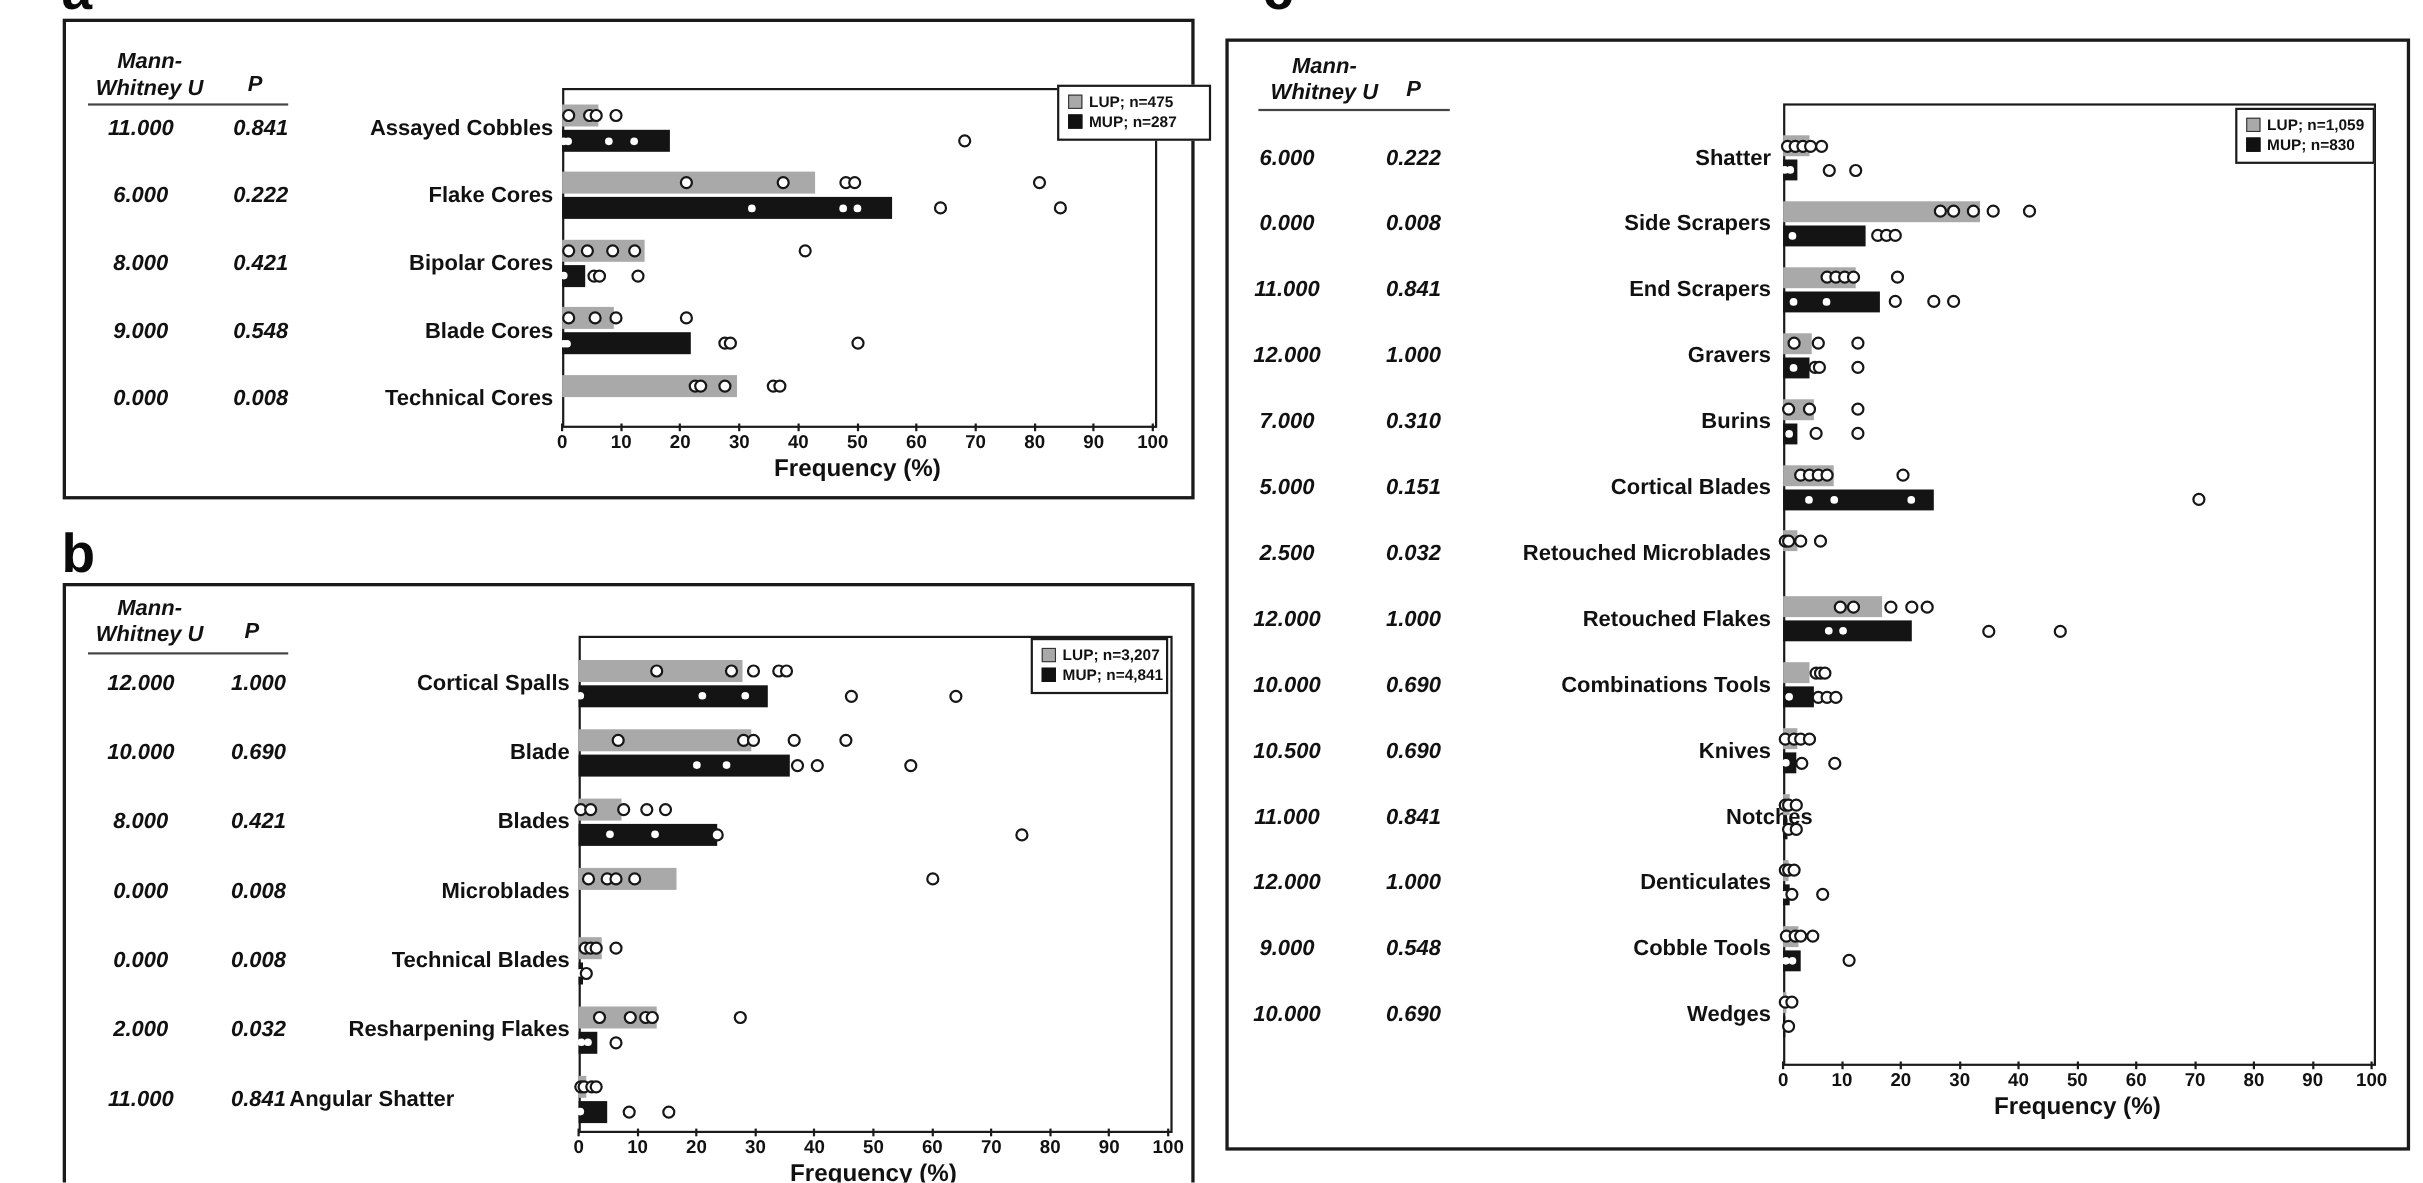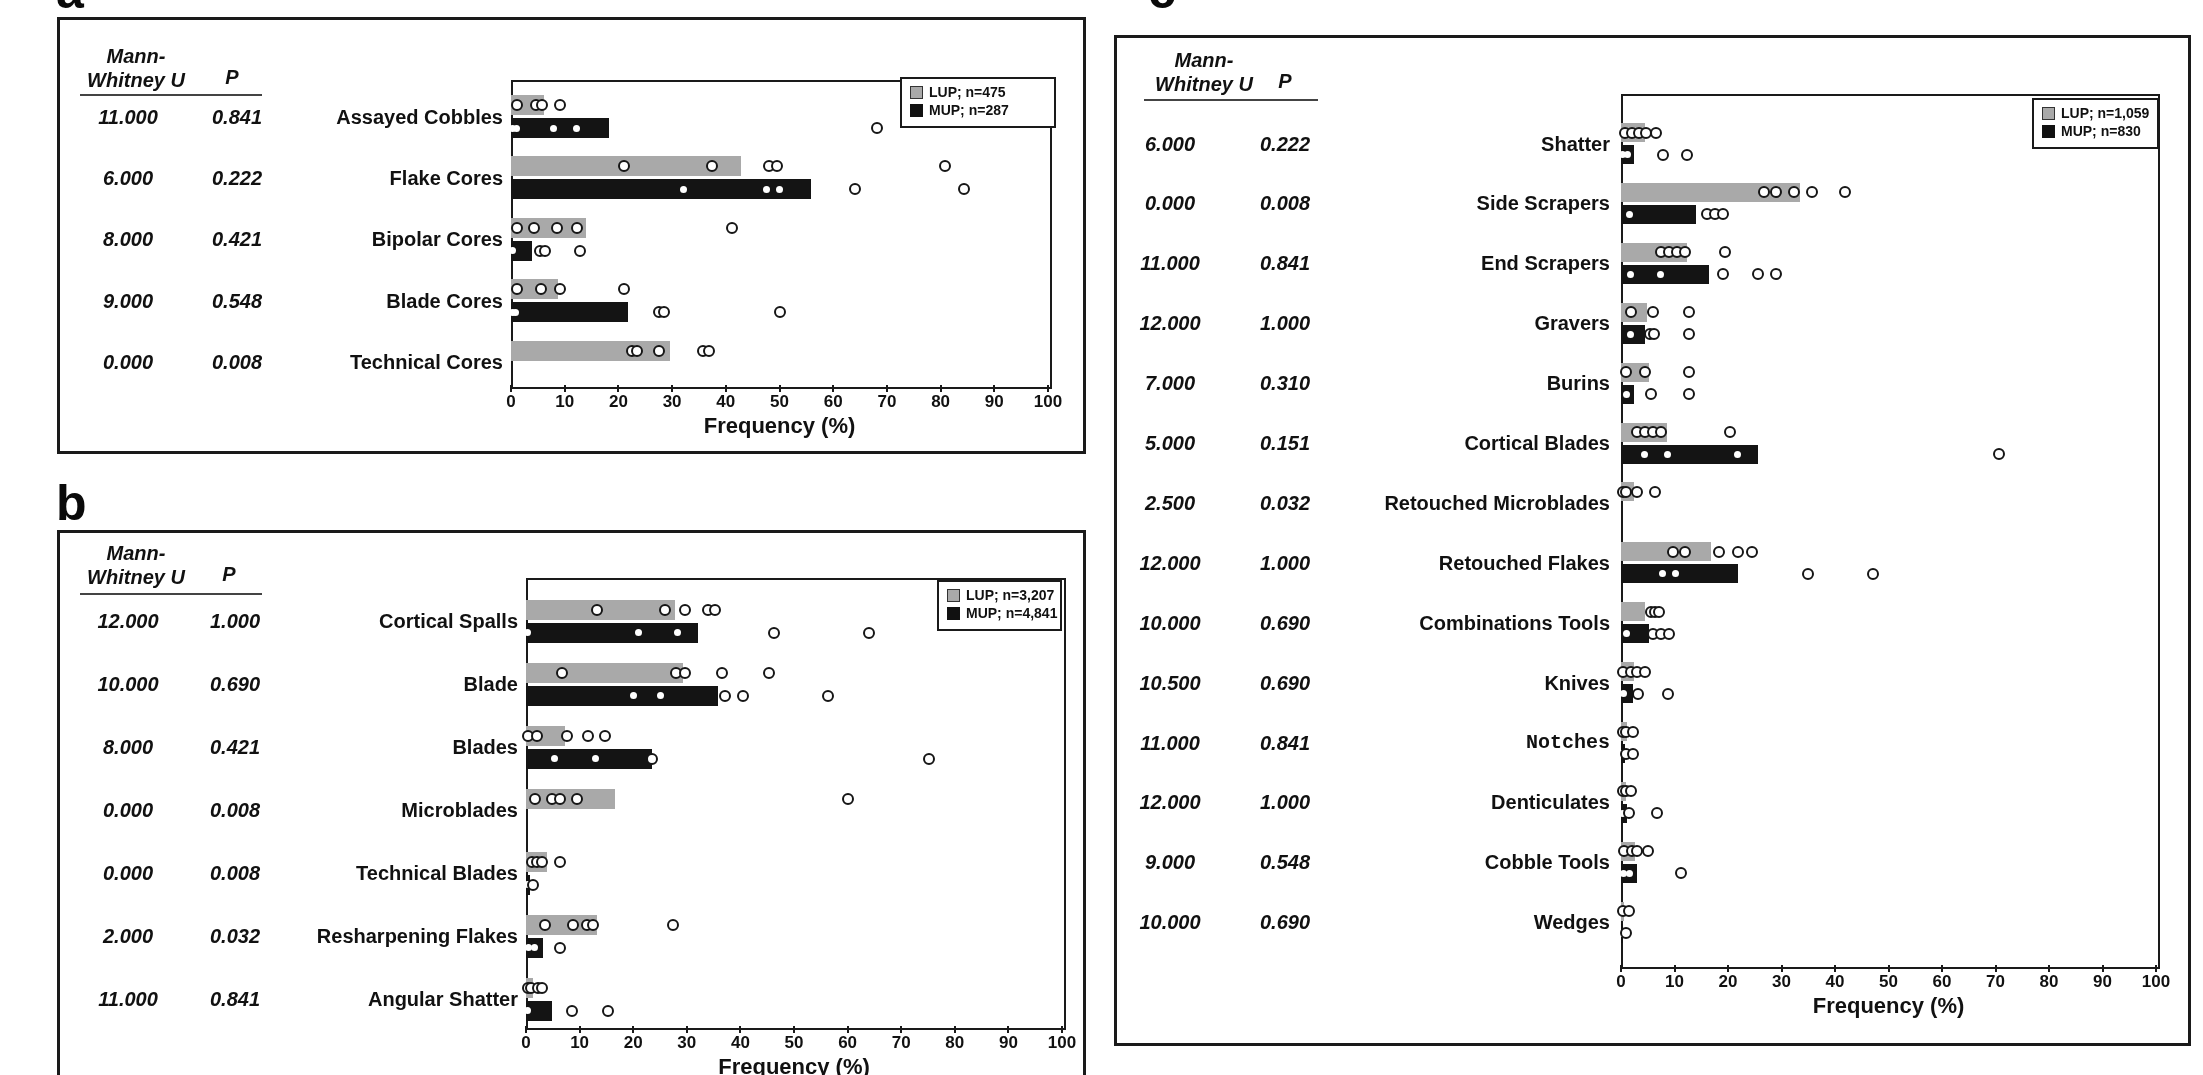--- a/index.html
+++ b/index.html
@@ -56,21 +56,21 @@
 <div class="tick-label" style="left: 811.2px; top: 392px;">60</div>
 <div class="tick-stub" style="left: 885.9px; top: 385px;"></div>
 <div class="tick-label" style="left: 864.9px; top: 392px;">70</div>
 <div class="tick-stub" style="left: 939.6px; top: 385px;"></div>
 <div class="tick-label" style="left: 918.6px; top: 392px;">80</div>
 <div class="tick-stub" style="left: 993.3px; top: 385px;"></div>
 <div class="tick-label" style="left: 972.3px; top: 392px;">90</div>
 <div class="tick-stub" style="left: 1047px; top: 385px;"></div>
 <div class="tick-label" style="left: 1026px; top: 392px;">100</div>
 <div class="x-axis-label" style="left: 511px; top: 413px; width: 537px;">Frequency (%)</div>
-<div class="legend-box" style="left: 900px; top: 77px; width: 156px;">
+<div class="legend-box" style="left: 961px; top: 77px; width: 140px;">
     <div class="legend-row">
       <div class="legend-swatch lup"></div>
       <div class="legend-text">LUP; n=475</div>
     </div>
     <div class="legend-row">
       <div class="legend-swatch mup"></div>
       <div class="legend-text">MUP; n=287</div>
     </div>
   </div>
 <div class="u-value" style="left: 73px; top: 104.5px;">11.000</div>
@@ -251,21 +251,21 @@
 <div class="pt-ring" style="left: 538.76px; top: 918.5px;"></div>
 <div class="pt-ring" style="left: 567.168px; top: 918.5px;"></div>
 <div class="pt-ring" style="left: 581.104px; top: 918.5px;"></div>
 <div class="pt-ring" style="left: 587px; top: 918.5px;"></div>
 <div class="pt-ring" style="left: 667.4px; top: 918.5px;"></div>
 <div class="pt-dot" style="left: 524.644px; top: 944px;"></div>
 <div class="pt-dot" style="left: 530.54px; top: 944px;"></div>
 <div class="pt-ring" style="left: 553.768px; top: 941.5px;"></div>
 <div class="u-value" style="left: 73px; top: 987px;">11.000</div>
 <div class="p-value" style="left: 180px; top: 987px;">0.841</div>
-<div class="cat-label" style="left: 158px; top: 986px;">Angular Shatter</div>
+<div class="cat-label" style="left: 158px; top: 986px; text-align: center;">Angular Shatter</div>
 <div class="bar lup" style="left: 526px; top: 977.5px; width: 6.968px; height: 20px;"></div>
 <div class="bar mup" style="left: 526px; top: 1000.5px; width: 26.264px; height: 20px;"></div>
 <div class="pt-ring" style="left: 521.608px; top: 981.5px;"></div>
 <div class="pt-ring" style="left: 525.36px; top: 981.5px;"></div>
 <div class="pt-ring" style="left: 531.792px; top: 981.5px;"></div>
 <div class="pt-ring" style="left: 536.08px; top: 981.5px;"></div>
 <div class="pt-dot" style="left: 524.108px; top: 1007px;"></div>
 <div class="pt-ring" style="left: 566.096px; top: 1004.5px;"></div>
 <div class="pt-ring" style="left: 602.008px; top: 1004.5px;"></div>
 <div class="panel-box" style="left: 1114px; top: 35px; width: 1071px; height: 1005px;"></div>
@@ -429,21 +429,21 @@
 <div class="bar mup" style="left: 1621px; top: 684.1px; width: 11.77px; height: 19px;"></div>
 <div class="pt-ring" style="left: 1617.14px; top: 665.6px;"></div>
 <div class="pt-ring" style="left: 1624.63px; top: 665.6px;"></div>
 <div class="pt-ring" style="left: 1631.05px; top: 665.6px;"></div>
 <div class="pt-ring" style="left: 1638.54px; top: 665.6px;"></div>
 <div class="pt-dot" style="left: 1619.64px; top: 690.1px;"></div>
 <div class="pt-ring" style="left: 1632.12px; top: 687.6px;"></div>
 <div class="pt-ring" style="left: 1662.08px; top: 687.6px;"></div>
 <div class="u-value" style="left: 1115px; top: 730.5px;">11.000</div>
 <div class="p-value" style="left: 1230px; top: 730.5px;">0.841</div>
-<div class="cat-label" style="left: 1250px; top: 729.5px; font-family: Liberation Mono, monospace;">Notches</div>
+<div class="cat-label" style="left: 1288px; top: 729.5px;">Notches</div>
 <div class="bar lup" style="left: 1621px; top: 722px; width: 6.42px; height: 19px;"></div>
 <div class="bar mup" style="left: 1621px; top: 744px; width: 4.28px; height: 19px;"></div>
 <div class="pt-ring" style="left: 1616.61px; top: 725.5px;"></div>
 <div class="pt-ring" style="left: 1620.35px; top: 725.5px;"></div>
 <div class="pt-ring" style="left: 1626.77px; top: 725.5px;"></div>
 <div class="pt-dot" style="left: 1619.11px; top: 750px;"></div>
 <div class="pt-ring" style="left: 1620.35px; top: 747.5px;"></div>
 <div class="pt-ring" style="left: 1626.77px; top: 747.5px;"></div>
 <div class="u-value" style="left: 1115px; top: 790.4px;">12.000</div>
 <div class="p-value" style="left: 1230px; top: 790.4px;">1.000</div>

